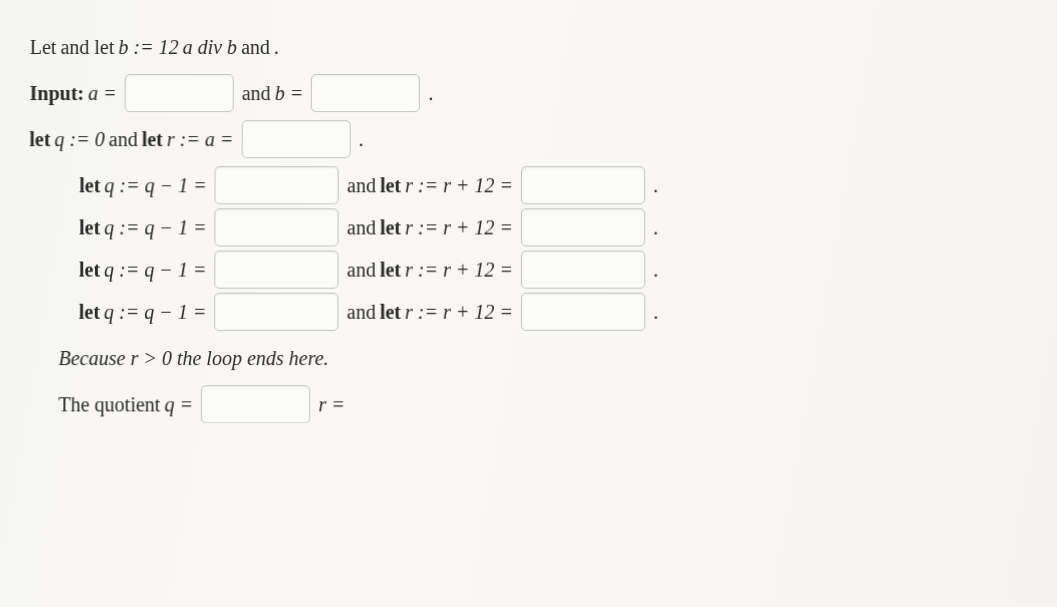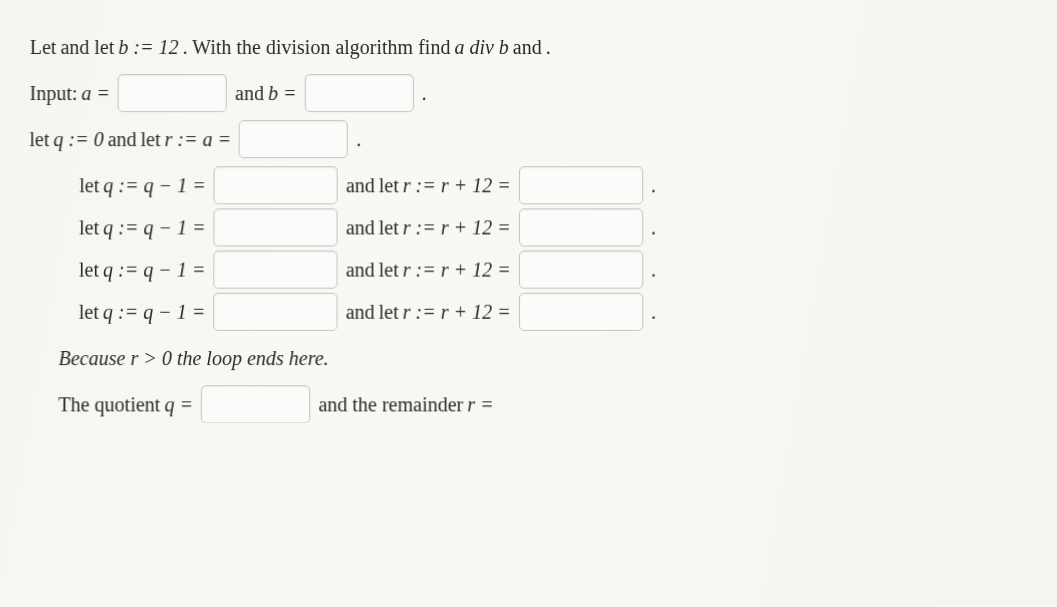--- a/index.html
+++ b/index.html
@@ -42,35 +42,34 @@
     background: #fbfbfa;
     font-size: 18px;
     padding: 2px 6px;
     box-shadow: inset 0 1px 2px rgba(0,0,0,0.05);
     margin: 0 4px;
   }
   input.blank.narrow {
     width: 95px;
   }
   .bold {
-    font-weight: normal;
+    font-weight: bold;
     font-style: normal;
   }
   .steps .row {
     margin: 4px 0;
   }
 </style>
 </head>
 <body>
 
 <div class="row">
   <span>Let </span>
   <span> and let </span>
   <span class="math">b := 12</span>
-  <span>. With the division algorithm find </span>
   <span class="math">a div b</span>
   <span> and </span>
   <span>.</span>
 </div>
 
 <div class="row">
   <span class="bold">Input:</span>
   <span class="math"> a = </span>
   <input class="blank narrow" style="">
   <span> and </span>
@@ -138,15 +137,14 @@
 </div>
 
 <div class="row indent2">
   <span class="math">Because r &gt; 0 the loop ends here.</span>
 </div>
 
 <div class="row indent2">
   <span> The quotient </span>
   <span class="math">q = </span>
   <input class="blank narrow" style="">
-  <span> and the remainder </span>
   <span class="math">r = </span>
 </div>
 
 </body></html>

